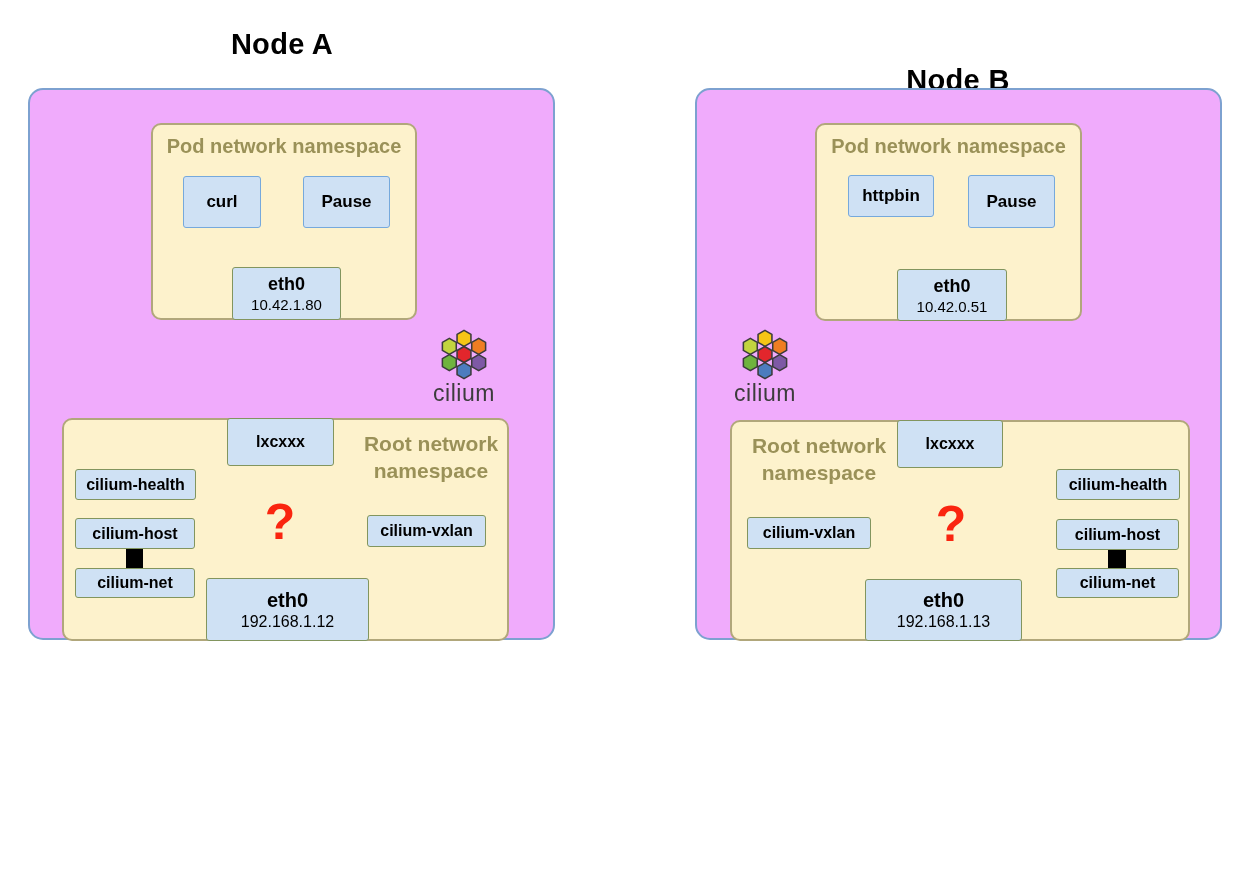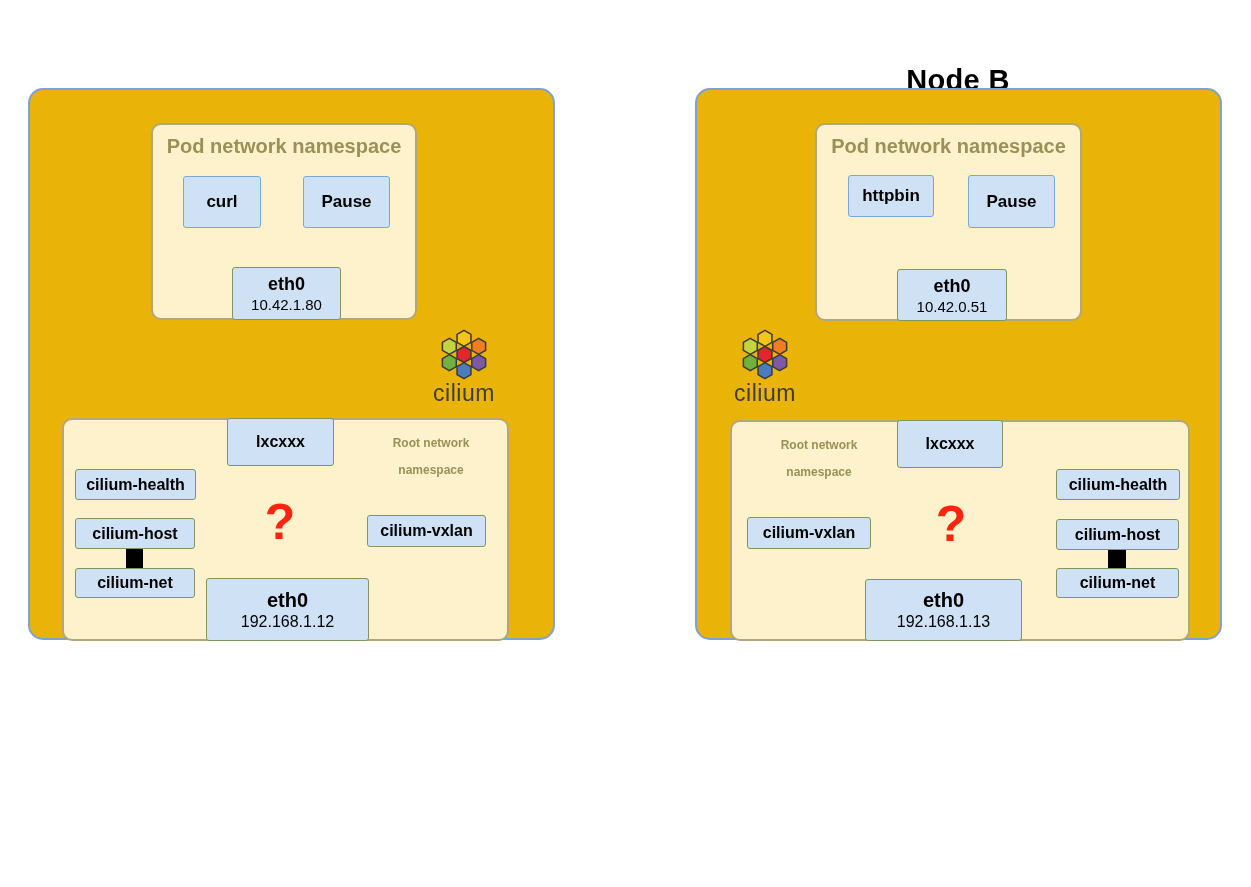--- a/index.html
+++ b/index.html
@@ -12,21 +12,21 @@
   .node-title{
     position:absolute;height:34px;text-align:center;
     font-size:29px;font-weight:700;color:#000;letter-spacing:0.3px;
   }
   .title-a{left:18px;top:28px;width:528px;}
   .title-b{left:694px;top:28px;width:528px;margin-top:36px;}
 
   
   .node{
     position:absolute;top:88px;width:527px;height:552px;
-    background:#eab308;border:2px solid #7da1d0;border-radius:15px;
+    background:#f0abfc;border:2px solid #7da1d0;border-radius:15px;
     box-sizing:border-box;
   }
   .node-a{left:28px;}
   .node-b{left:695px;}
 
   
   .ns{
     position:absolute;background:#fdf2cc;border:2px solid #b1a77b;border-radius:10px;
     box-sizing:border-box;
   }
@@ -34,21 +34,21 @@
   .node-b .pod-ns{left:118px;top:33px;width:267px;height:198px;}
   .node-a .root-ns{left:32px;top:328px;width:447px;height:223px;}
   .node-b .root-ns{left:33px;top:330px;width:460px;height:221px;}
 
   .ns-title{
     position:absolute;top:10px;left:0;width:100%;text-align:center;
     font-size:20px;font-weight:700;color:#9a9158;
   }
   .root-title{
     position:absolute;width:170px;text-align:center;
-    font-size:12px;font-weight:700;color:#9a9158;line-height:27px;top:10px;
+    font-size:21px;font-weight:700;color:#9a9158;line-height:27px;top:10px;
   }
   .node-a .root-title{left:282px;}
   .node-b .root-title{left:2px;}
 
   
   .bluebox,.greenbox{
     position:absolute;display:flex;align-items:center;justify-content:center;
     background:#cfe1f4;border-radius:3px;box-sizing:border-box;
     font-weight:700;color:#000;
   }
@@ -118,20 +118,21 @@
   .cloud-text{
     position:absolute;top:66px;left:0;width:100%;text-align:center;
     font-size:17px;font-weight:700;color:#000;line-height:23px;
   }
 </style>
 </head>
 <body>
 
 <div id="canvas">
 
+  <div class="node-title title-a">Node A</div>
   <div class="node-title title-b">Node B</div>
 
   <div class="node node-a">
 
     <div class="ns pod-ns">
       <div class="ns-title">Pod network namespace</div>
       <div class="bluebox c1">curl</div>
       <div class="bluebox c2">Pause</div>
       <div class="ethbox pod-eth">
         <div class="eth-name">eth0</div>

